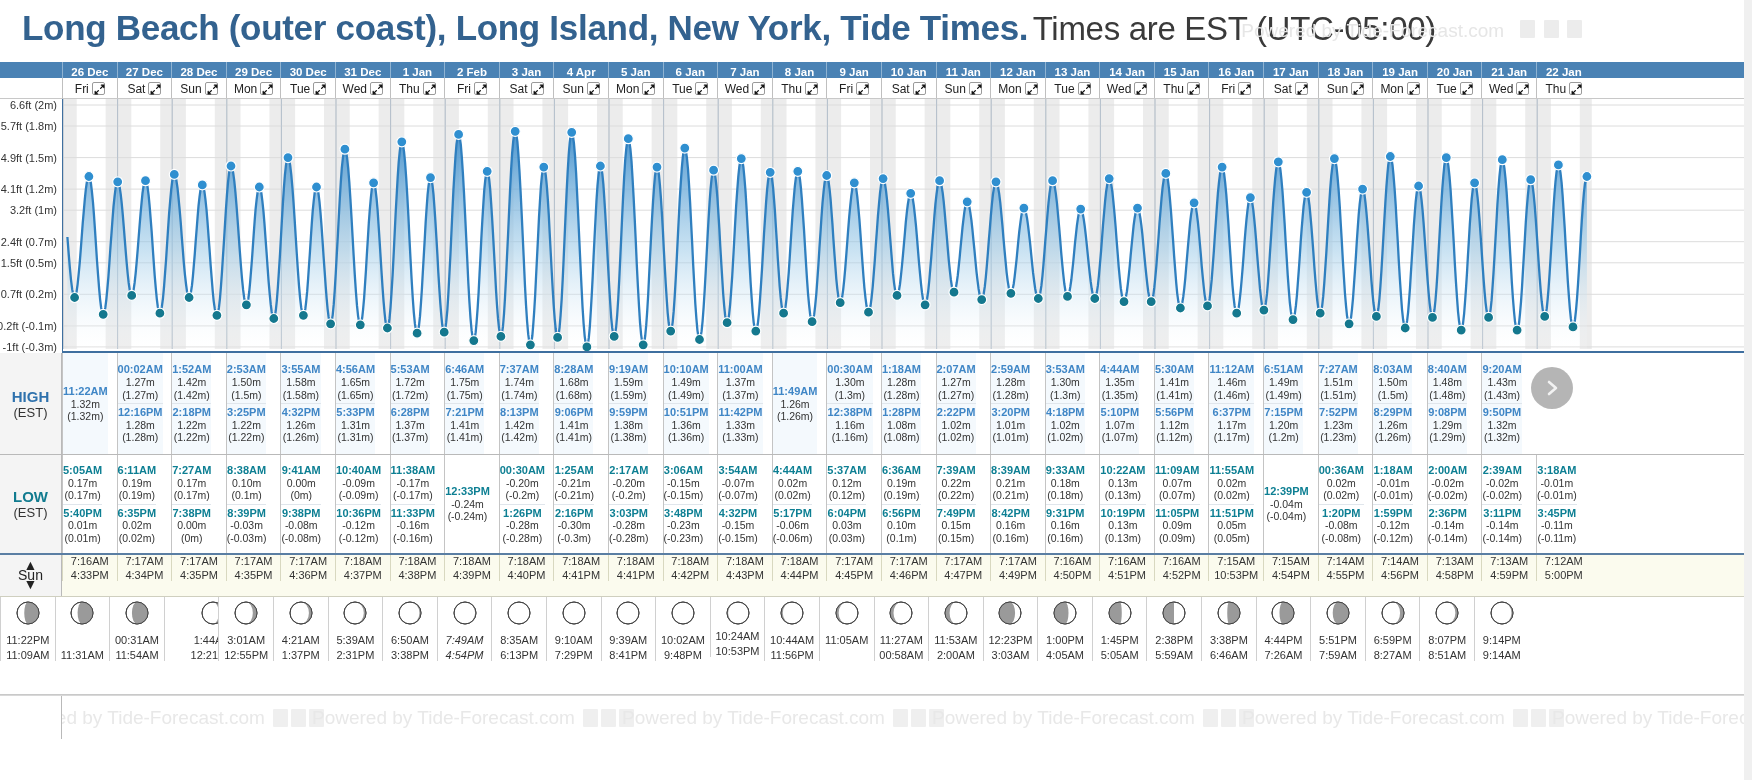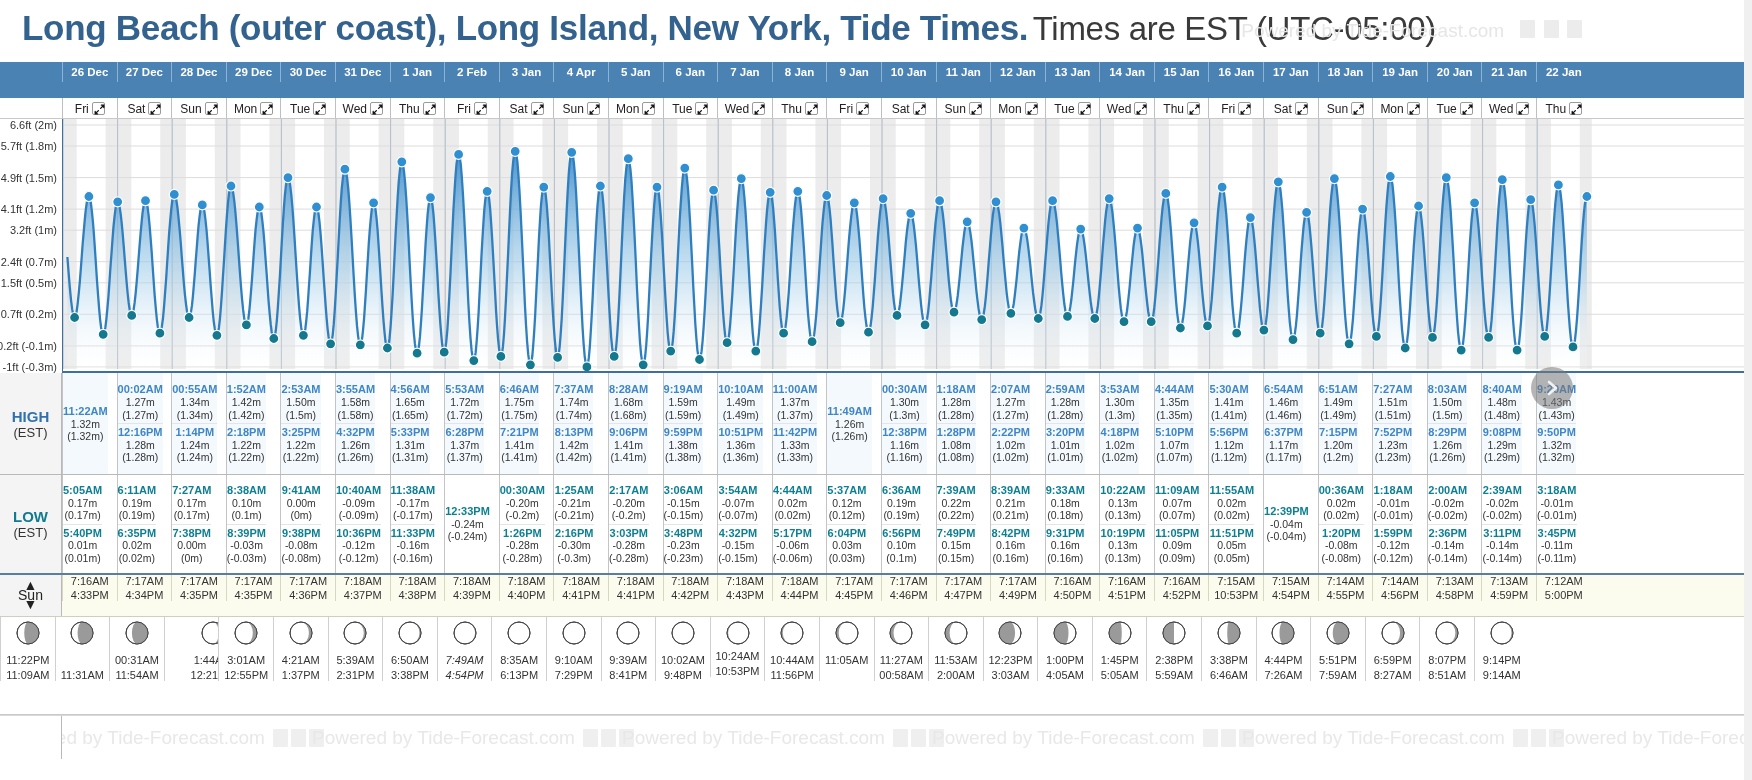--- a/index.html
+++ b/index.html
@@ -35,21 +35,21 @@
     display:inline-block; width:15px; height:18px; background:#ececec;
     margin-left:3px; border-radius:1px;
   }
 
   
   .grid-row { display: flex; width: 1752px; }
   .label-col { width: 62px; flex: 0 0 62px; }
   .cols { display: flex; flex: 1 1 auto; overflow: hidden; }
   .col { flex: 0 0 54.6px; width: 54.6px; }
 
-  .dates-row { background: #4a82b4; height: 36px; }
+  .dates-row { background: #4a82b4; height: 16px; }
   .dates-row .label-col { background:#4a82b4; }
   .date-cell {
     height: 20px; line-height: 20px; text-align: center;
     color: #fff; font-size: 11.5px; font-weight: bold;
     border-left: 1px solid #8fb3d2;
   }
 
   .days-row { height: 21px; background:#fff; border-bottom: 1px solid #c8c8c8;}
   .day-cell {
     height: 21px; display: flex; align-items: center; justify-content: center;
@@ -846,34 +846,20 @@
             <div class="tblock">
               <div class="tm">12:16PM</div>
               <div class="hv">1.28m</div>
               <div class="hp">(1.28m)</div>
             </div>
           </div>
         </div>
         <div class="col">
           <div class="tcell">
             <div class="tblock">
-              <div class="tm">00:55AM</div>
-              <div class="hv">1.34m</div>
-              <div class="hp">(1.34m)</div>
-            </div>
-            <div class="tblock">
-              <div class="tm">1:14PM</div>
-              <div class="hv">1.24m</div>
-              <div class="hp">(1.24m)</div>
-            </div>
-          </div>
-        </div>
-        <div class="col">
-          <div class="tcell">
-            <div class="tblock">
               <div class="tm">1:52AM</div>
               <div class="hv">1.42m</div>
               <div class="hp">(1.42m)</div>
             </div>
             <div class="tblock">
               <div class="tm">2:18PM</div>
               <div class="hv">1.22m</div>
               <div class="hp">(1.22m)</div>
             </div>
           </div>
@@ -1121,21 +1107,21 @@
             <div class="tblock">
               <div class="tm">5:56PM</div>
               <div class="hv">1.12m</div>
               <div class="hp">(1.12m)</div>
             </div>
           </div>
         </div>
         <div class="col">
           <div class="tcell">
             <div class="tblock">
-              <div class="tm">6:54AM</div>
+              <div class="tm">11:12AM</div>
               <div class="hv">1.46m</div>
               <div class="hp">(1.46m)</div>
             </div>
             <div class="tblock">
               <div class="tm">6:37PM</div>
               <div class="hv">1.17m</div>
               <div class="hp">(1.17m)</div>
             </div>
           </div>
         </div>

